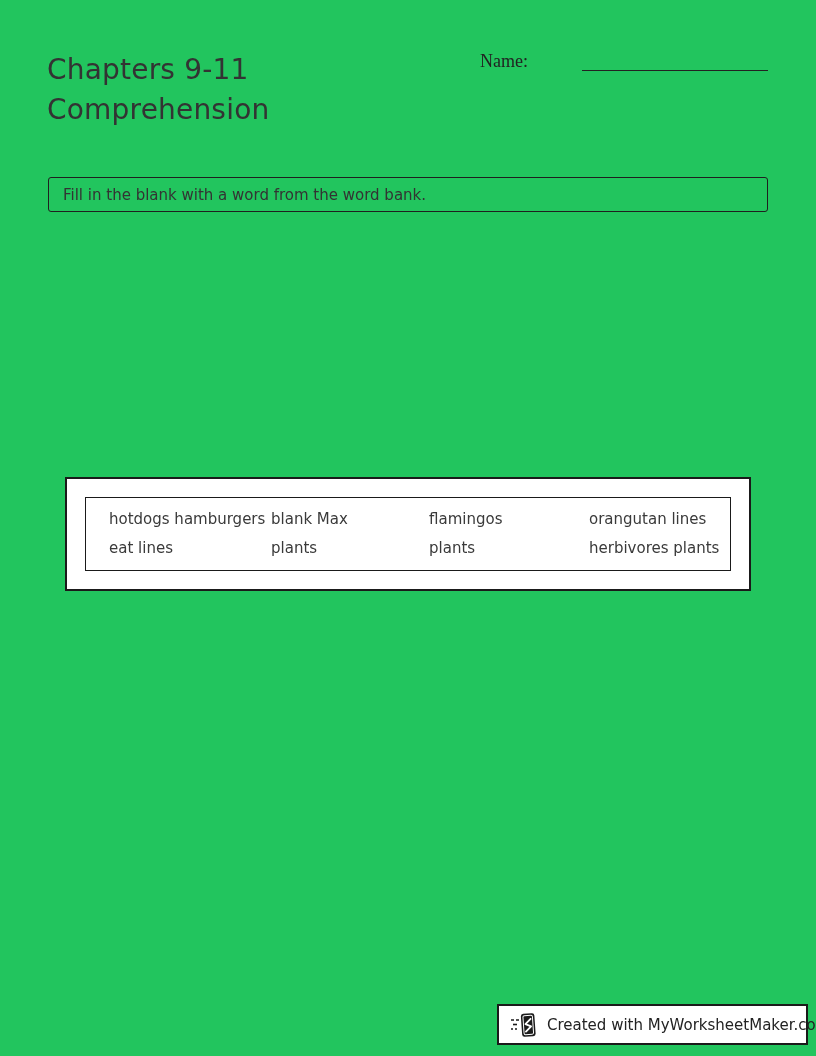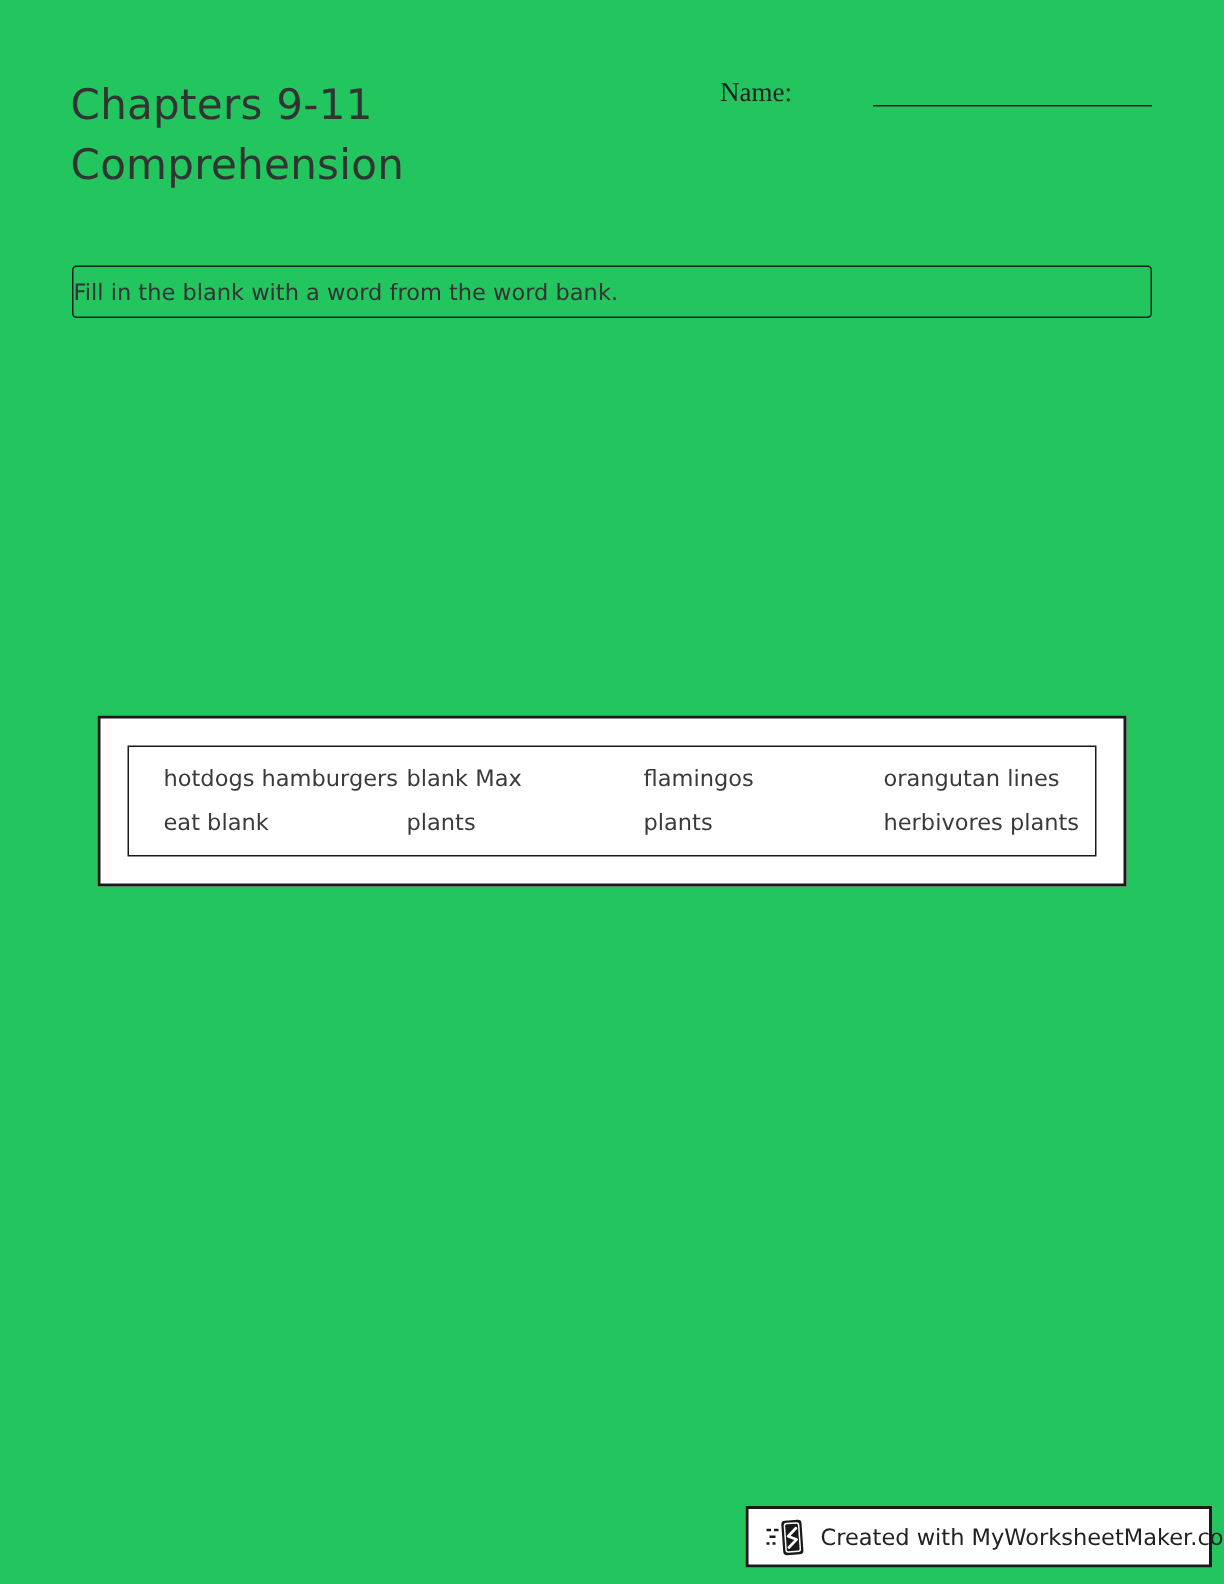--- a/index.html
+++ b/index.html
@@ -58,20 +58,21 @@
   .instruction-box {
     position: absolute;
     left: 48px;
     top: 177px;
     width: 720px;
     height: 35px;
     border: 1.5px solid #1f1f1f;
     border-radius: 3px;
     display: flex;
     align-items: center;
+    padding-left: 14px;
     font-size: 15px;
     color: #333333;
   }
 
   
   .word-bank-outer {
     position: absolute;
     left: 65px;
     top: 477px;
     width: 686px;
@@ -139,21 +140,21 @@
     <span>Fill in the blank with a word from the word bank.</span>
   </div>
 
   <div class="word-bank-outer">
     <div class="word-bank-inner">
       <div class="word-bank-grid">
         <span class="word-bank-cell">hotdogs hamburgers</span>
         <span class="word-bank-cell">blank Max</span>
         <span class="word-bank-cell">flamingos</span>
         <span class="word-bank-cell">orangutan lines</span>
-        <span class="word-bank-cell">eat blank</span>
+        <span class="word-bank-cell">eat lines</span>
         <span class="word-bank-cell">plants</span>
         <span class="word-bank-cell">plants</span>
         <span class="word-bank-cell">herbivores plants</span>
       </div>
     </div>
   </div>
 
   <div class="credit-box">
     <svg class="credit-logo" viewBox="0 0 30 28" xmlns="http://www.w3.org/2000/svg">
 

